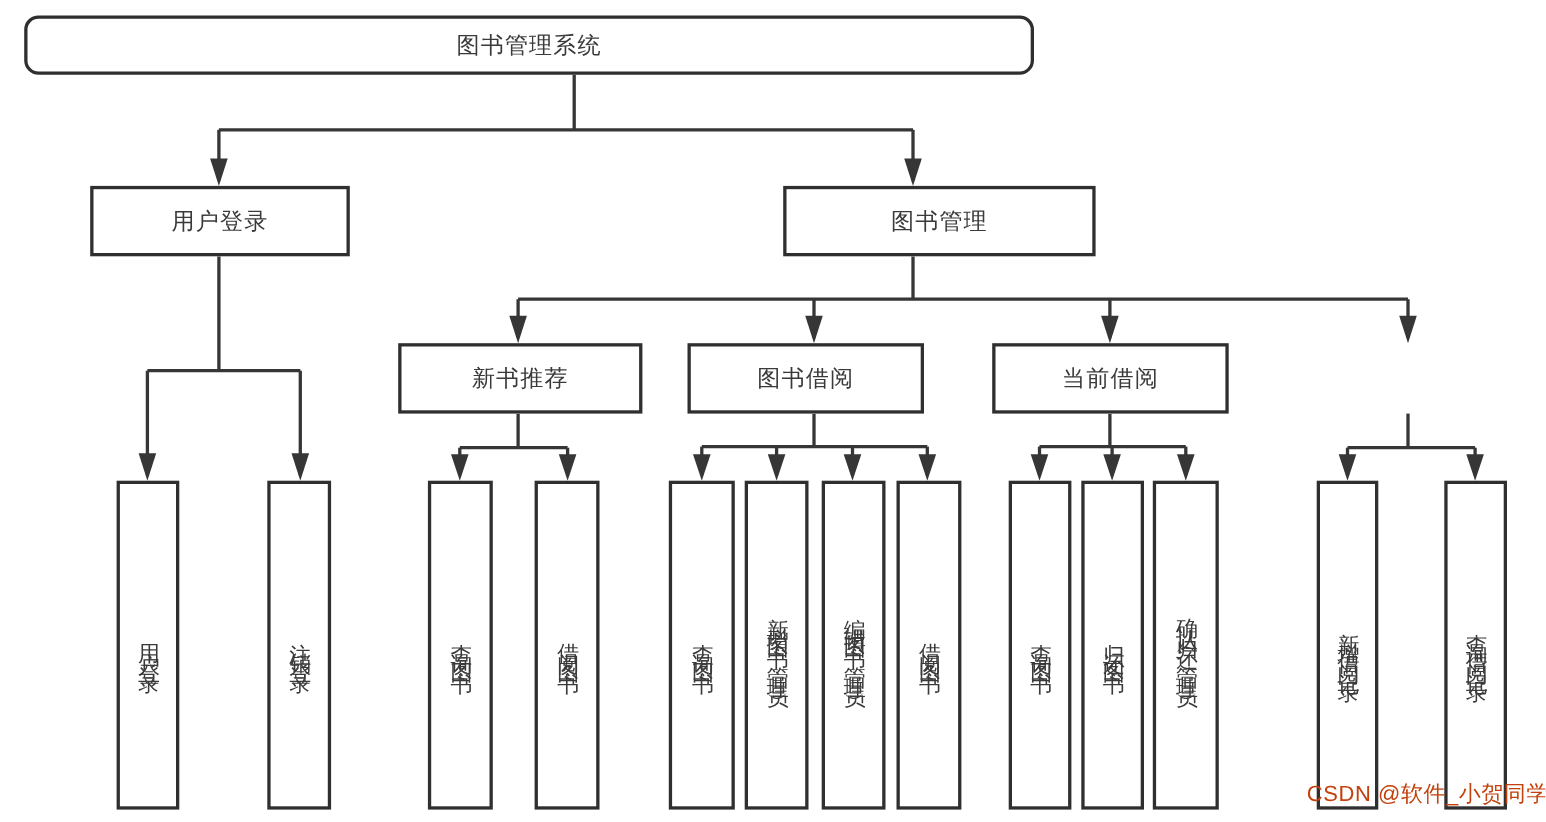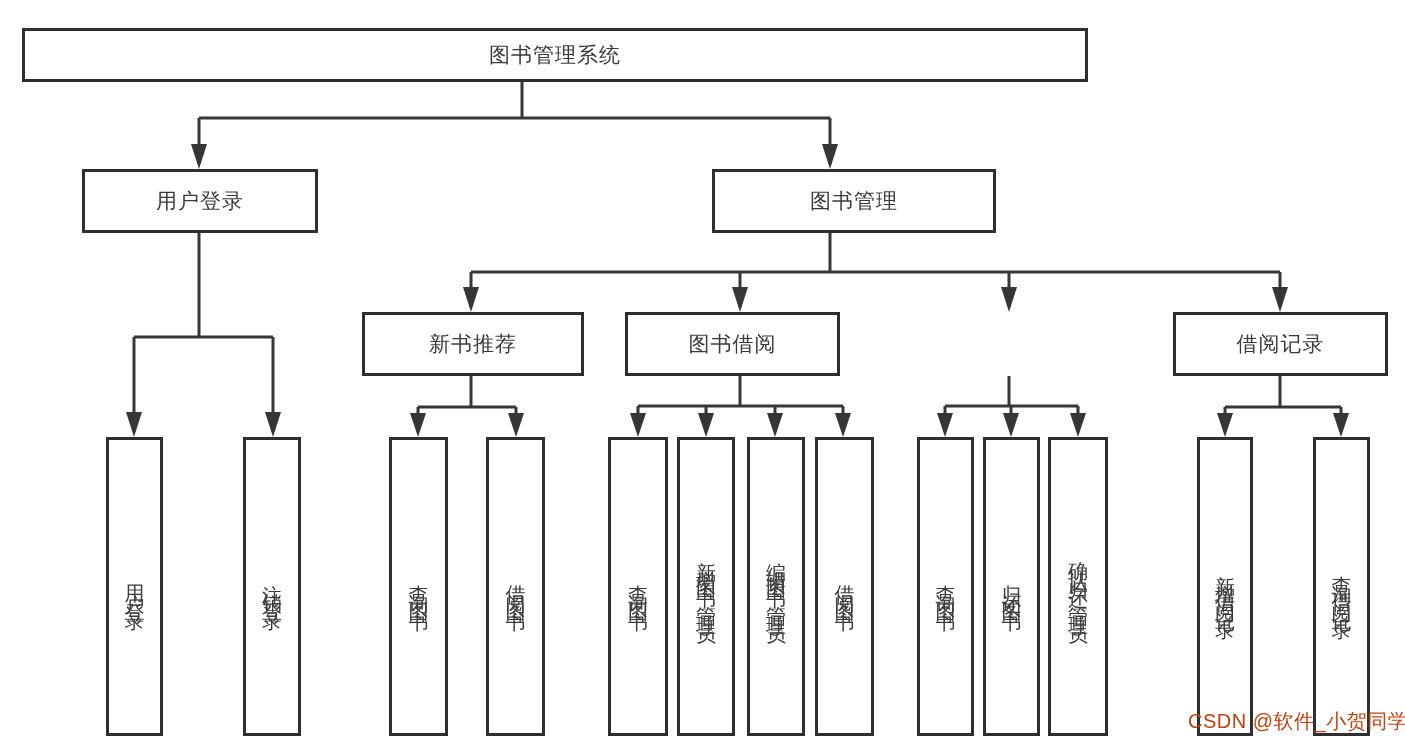--- a/index.html
+++ b/index.html
@@ -102,39 +102,39 @@
     <g>
       <line x1="1280" y1="376" x2="1280" y2="407"></line>
       <line x1="1225" y1="407" x2="1341" y2="407"></line>
       <line x1="1225" y1="407" x2="1225" y2="432"></line>
       <polygon points="1217,413 1233,413 1225,437"></polygon>
       <line x1="1341" y1="407" x2="1341" y2="432"></line>
       <polygon points="1333,413 1349,413 1341,437"></polygon>
     </g>
   </svg>
 
-  <div class="box" style="left:22px; top:28px; width:1066px; height:54px;">
+  <div class="box" style="left:22px; top:14px; width:918px; height:54px;border-radius:13px;">
     <span class="hlabel">图书管理系统</span>
   </div>
 
   <div class="box row2" style="left:82px; width:236px;">
     <span class="hlabel">用户登录</span>
   </div>
   <div class="box row2" style="left:712px; width:284px;">
     <span class="hlabel">图书管理</span>
   </div>
 
   <div class="box row3" style="left:362px; width:222px;">
     <span class="hlabel">新书推荐</span>
   </div>
   <div class="box row3" style="left:625px; width:215px;">
     <span class="hlabel">图书借阅</span>
   </div>
-  <div class="box row3" style="left:1173px; width:215px;">
-    <span class="hlabel">借阅记录</span>
+  <div class="box row3" style="left:902px; width:215px;">
+    <span class="hlabel">当前借阅</span>
   </div>
 
   <div class="box leaf" style="left:106px; width:57px;">
     <span class="vtext">用户登录</span>
   </div>
   <div class="box leaf" style="left:243px; width:58px;">
     <span class="vtext">注销登录</span>
   </div>
 
   <div class="box leaf" style="left:389px; width:59px;">

